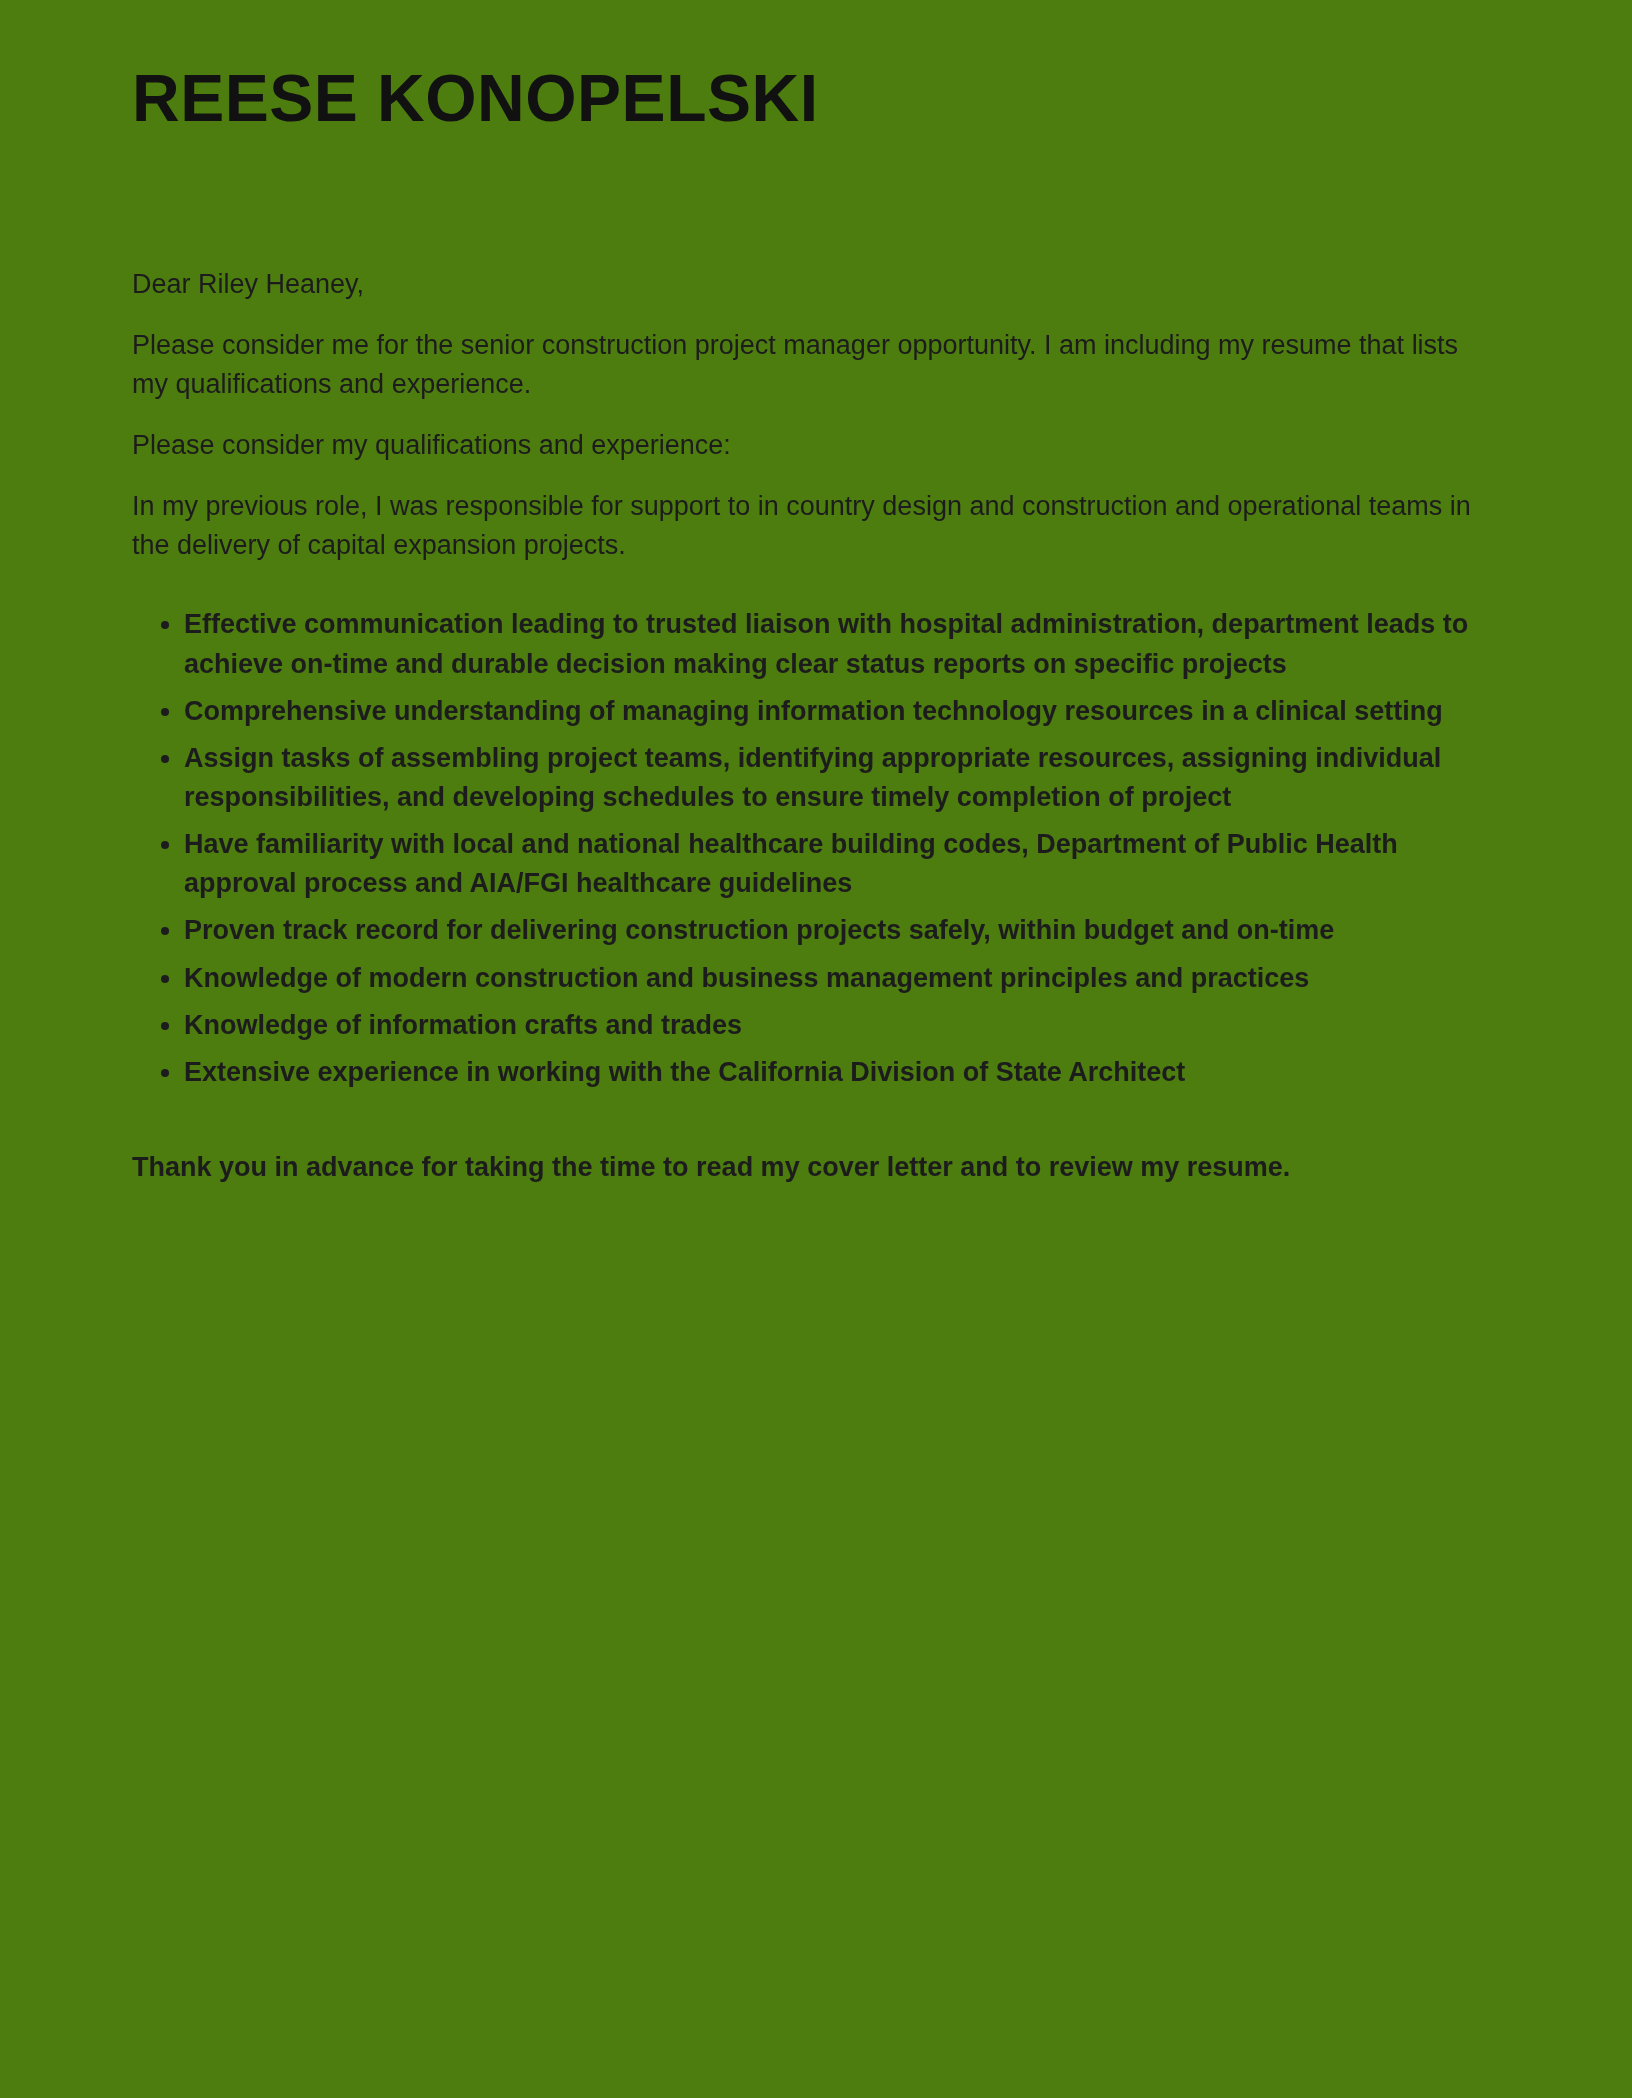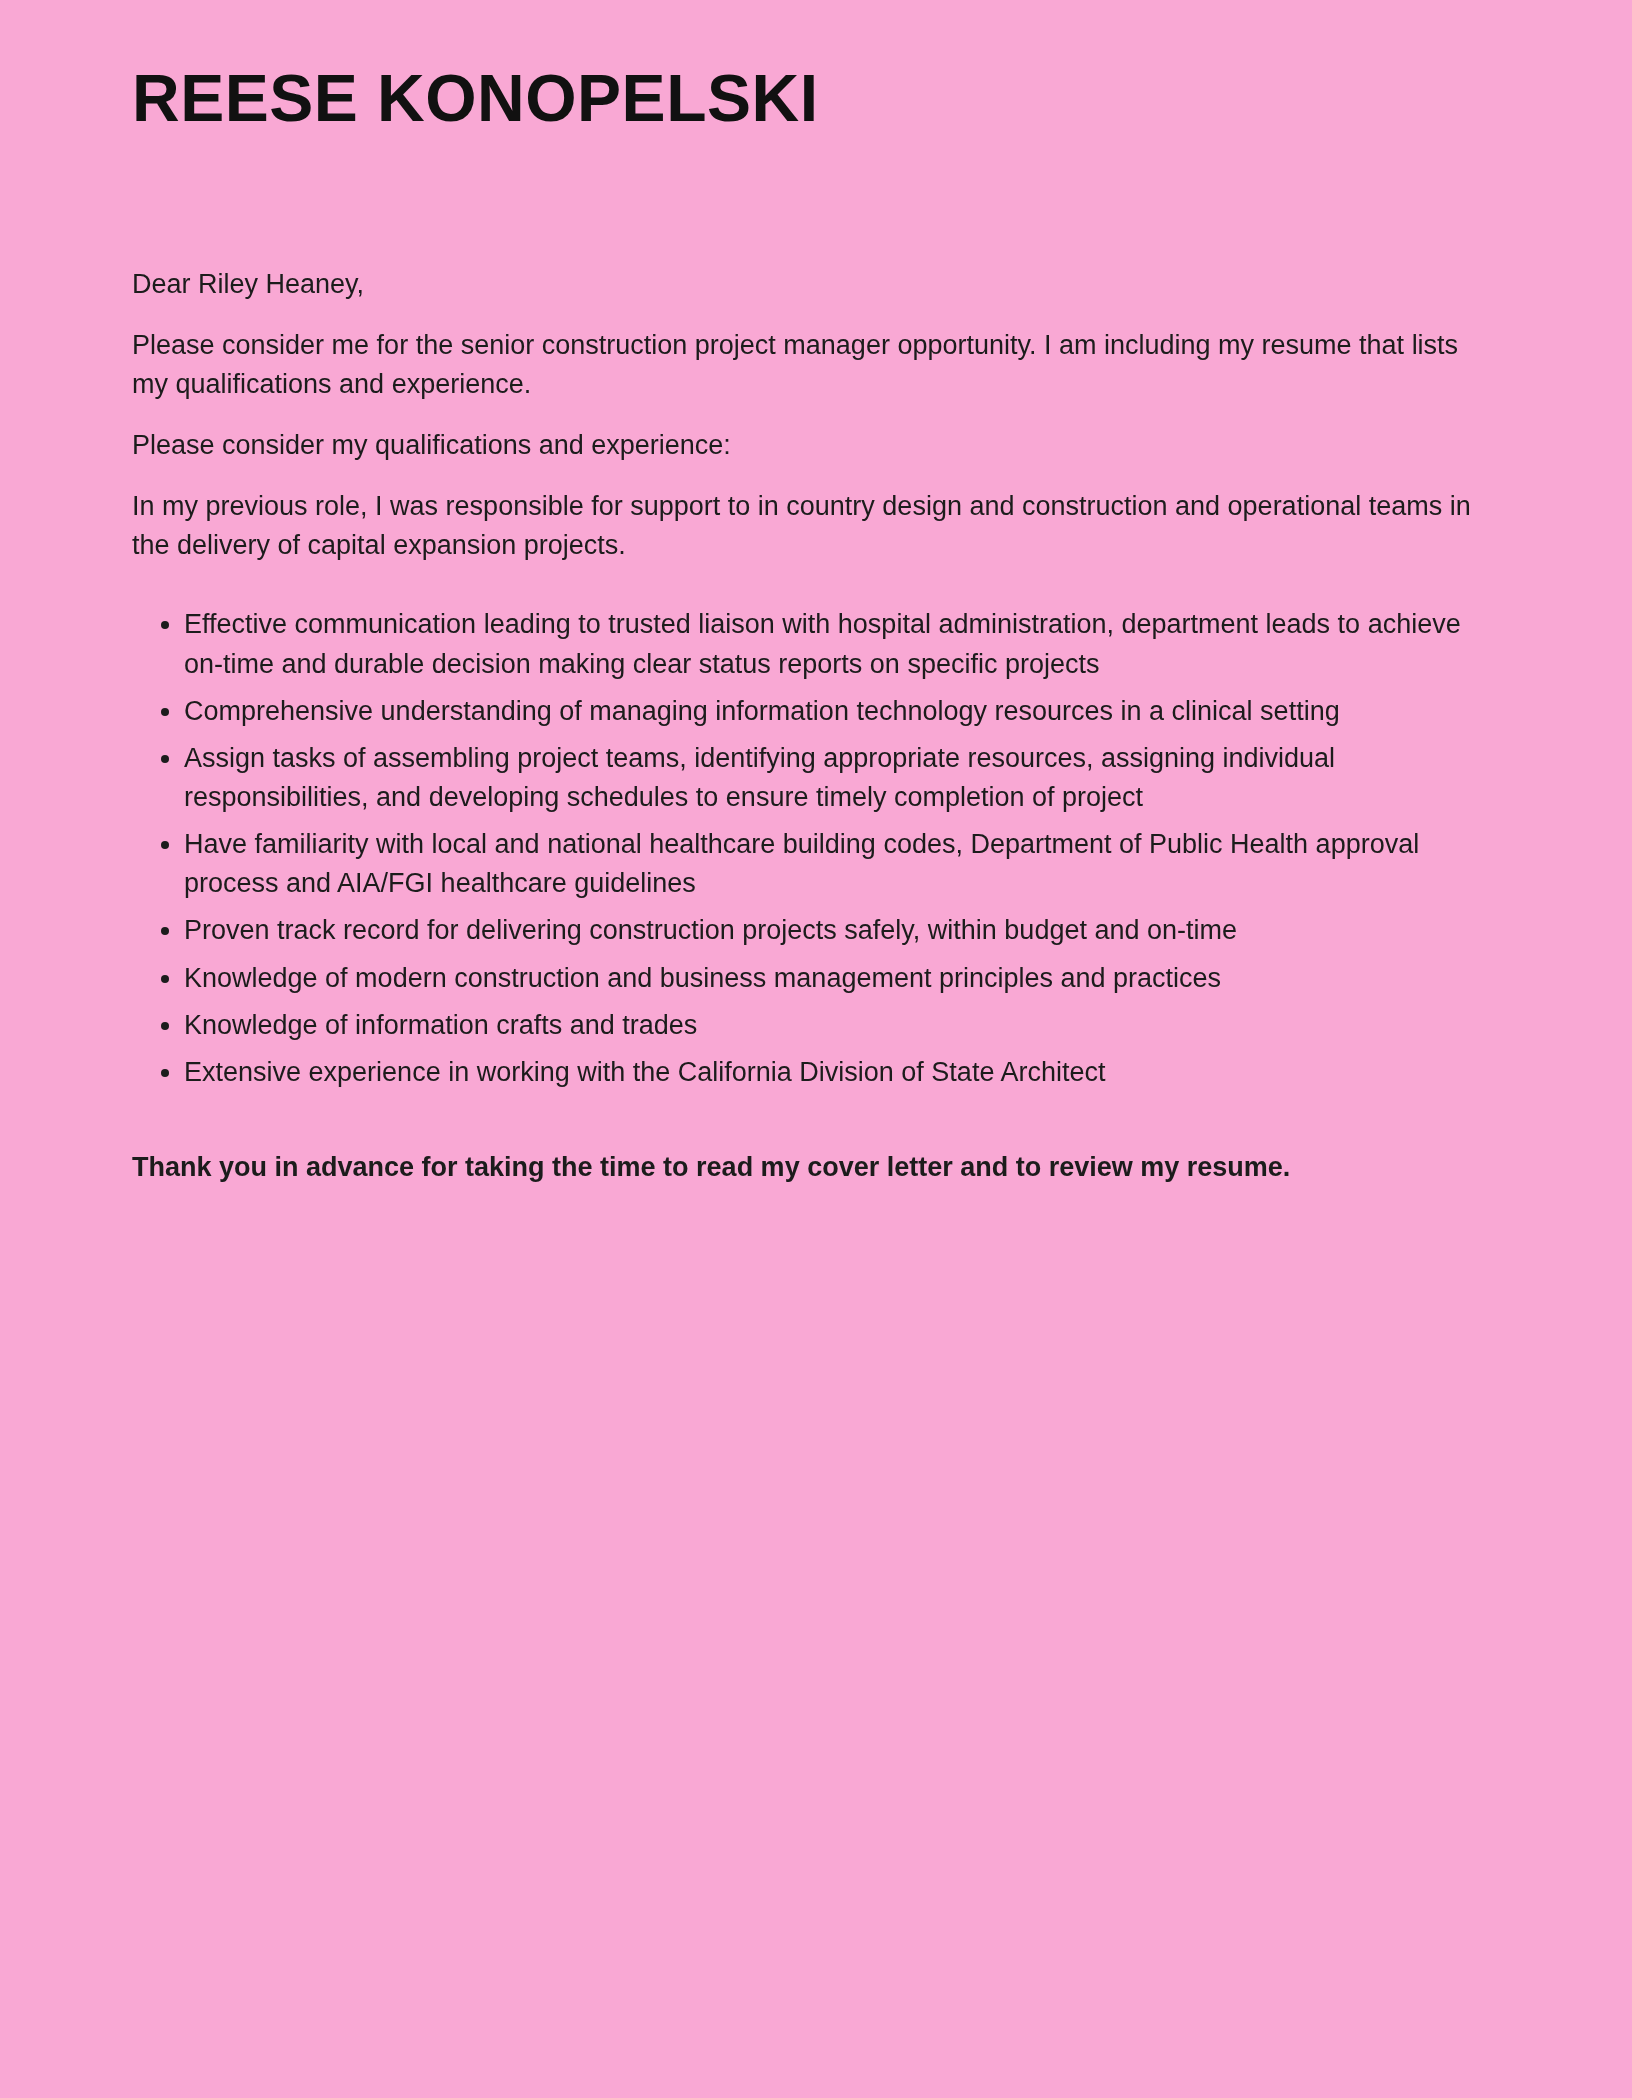--- a/index.html
+++ b/index.html
@@ -1,21 +1,21 @@
 <!DOCTYPE html>
 <html><head>
 <meta charset="utf-8">
 <style>
   * { margin: 0; padding: 0; box-sizing: border-box; }
   html, body { background: #ffffff; }
   .page {
     width: 1632px;
     height: 2098px;
     margin: 0 auto;
-    background: #f9a8d4;
+    background: #4d7c0f;
     color: #1c1c1c;
     font-family: "Liberation Sans", sans-serif;
     position: relative;
     overflow: hidden;
   }
   .header {
     display: flex;
     justify-content: space-between;
     align-items: flex-start;
     padding: 62px 132px 0 132px;
@@ -48,20 +48,21 @@
   .para {
     margin-top: 22px;
   }
   .qual-list {
     margin-top: 40px;
     padding-left: 52px;
     list-style-type: disc;
   }
   .qual-list li {
     margin-bottom: 8px;
+    font-weight: bold;
   }
   .closing-thanks {
     margin-top: 56px;
     font-weight: 700;
   }
   .signoff {
     margin-top: 44px;
   }
   .signoff div {
     line-height: 1.45;

